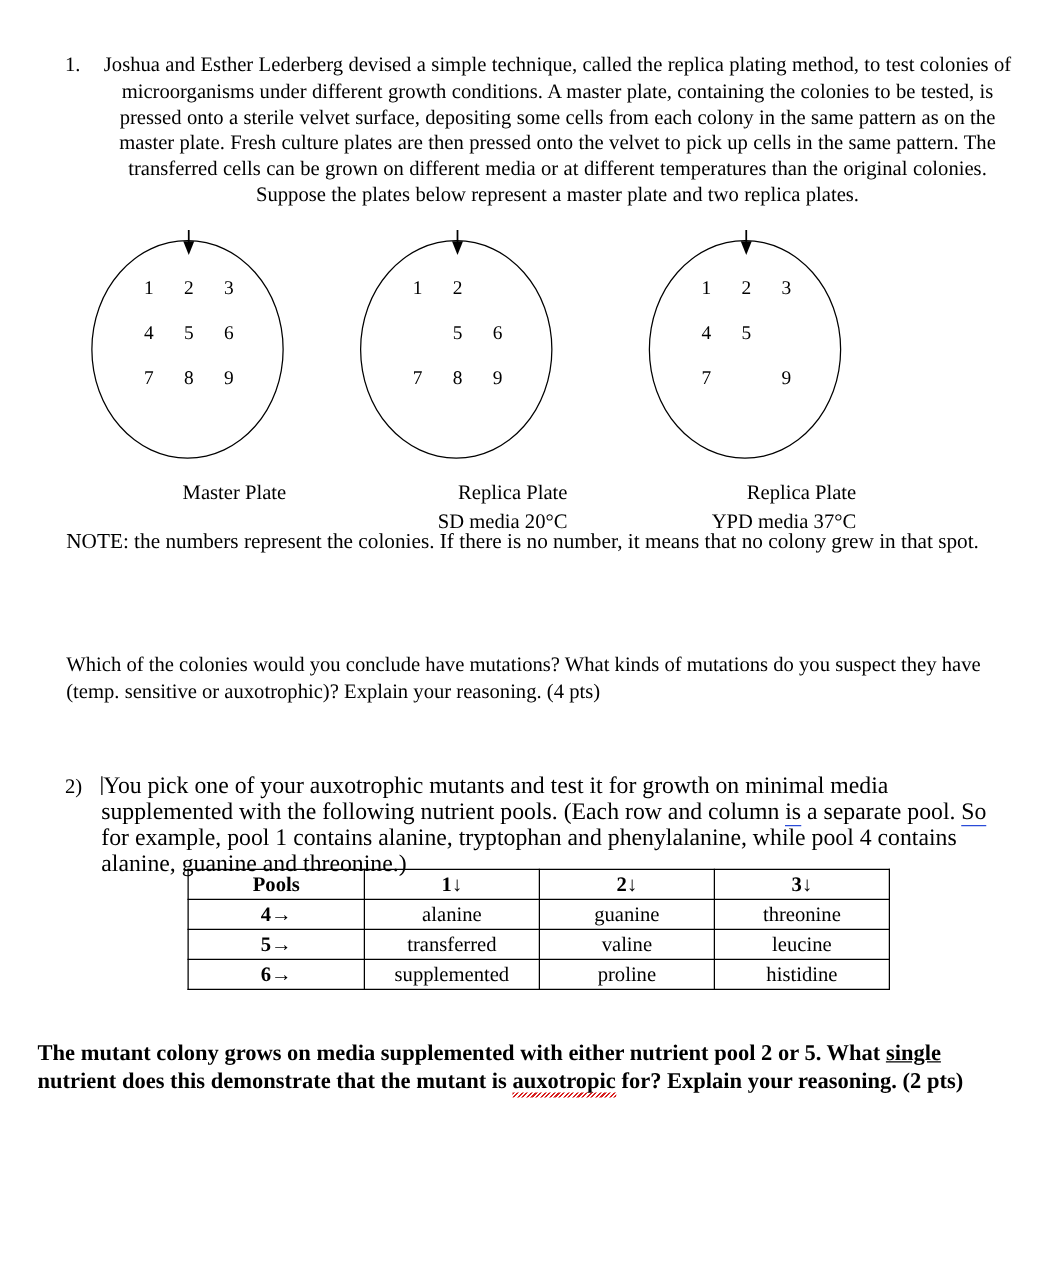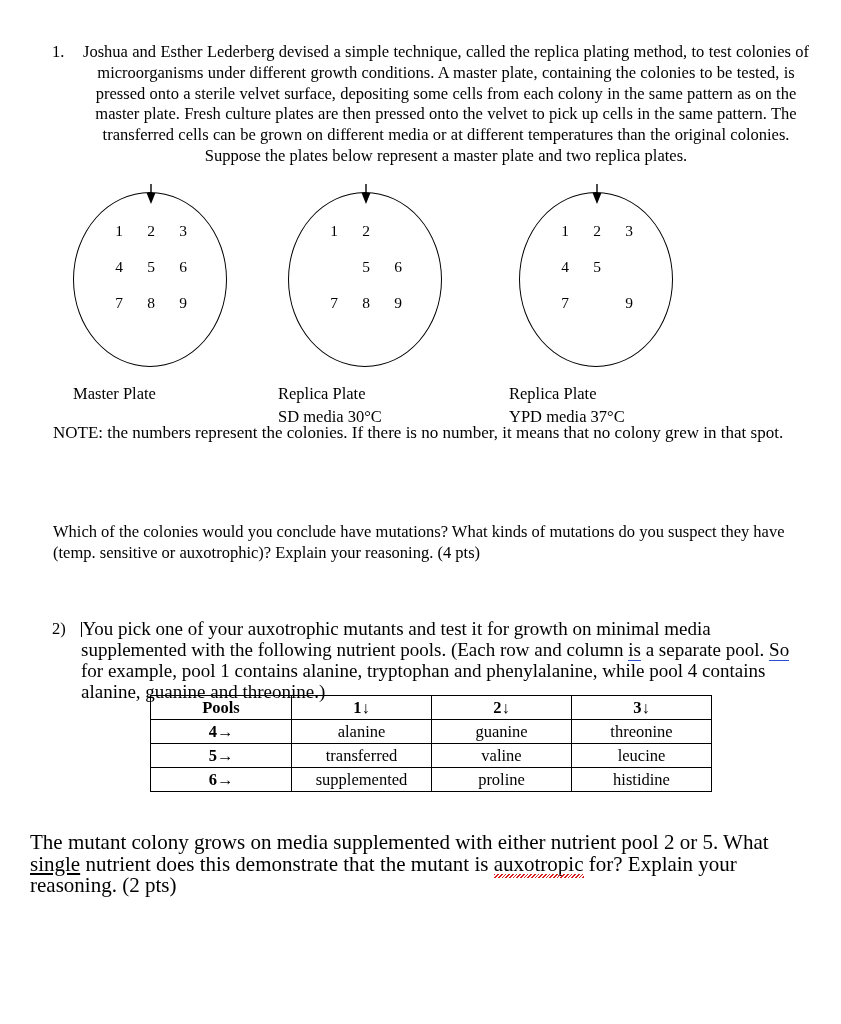--- a/index.html
+++ b/index.html
@@ -98,21 +98,21 @@
   }
   .grid-cell {
     width: 32px;
     text-align: center;
     font-size: 15.5px;
     line-height: 18px;
   }
 
   .plate-caption {
     margin-top: 14px;
-    text-align: left;
+    text-align: right;
     font-size: 16.5px;
     line-height: 23px;
     width: 156px;
   }
   .plate-2 .plate-caption,
   .plate-3 .plate-caption {
     width: 176px;
     margin-left: -10px;
   }
 
@@ -191,23 +191,23 @@
   }
   .col-pools { width: 132px; }
   .col-data  { width: 131px; }
 
   
   .final {
     position: absolute;
     left: 30px;
     top: 832px;
     width: 770px;
-    font-size: 21px;
+    font-size: 18px;
     line-height: 21.5px;
-    font-weight: normal;
+    font-weight: bold;
   }
   .u-single { text-decoration: underline; }
   .spell {
     position: relative;
     display: inline-block;
   }
   .spell::after {
     content: "";
     position: absolute;
     left: 0;
@@ -282,21 +282,21 @@
           </div>
           <div class="grid-row">
             <div class="grid-cell">7</div>
             <div class="grid-cell">8</div>
             <div class="grid-cell">9</div>
           </div>
         </div>
       </div>
       <div class="plate-caption">
         <div>Replica Plate</div>
-        <div>SD media 30°C</div>
+        <div>SD media 20°C</div>
       </div>
     </div>
 
     <div class="plate plate-3">
       <div class="dish">
         <div class="dish-circle"></div>
         <svg class="dish-arrow" viewBox="0 0 12 22">
           <line x1="6" y1="0" x2="6" y2="11" stroke="#000" stroke-width="1.4"></line>
           <polygon points="1.6,9 10.4,9 6,20" fill="#000"></polygon>
         </svg>

